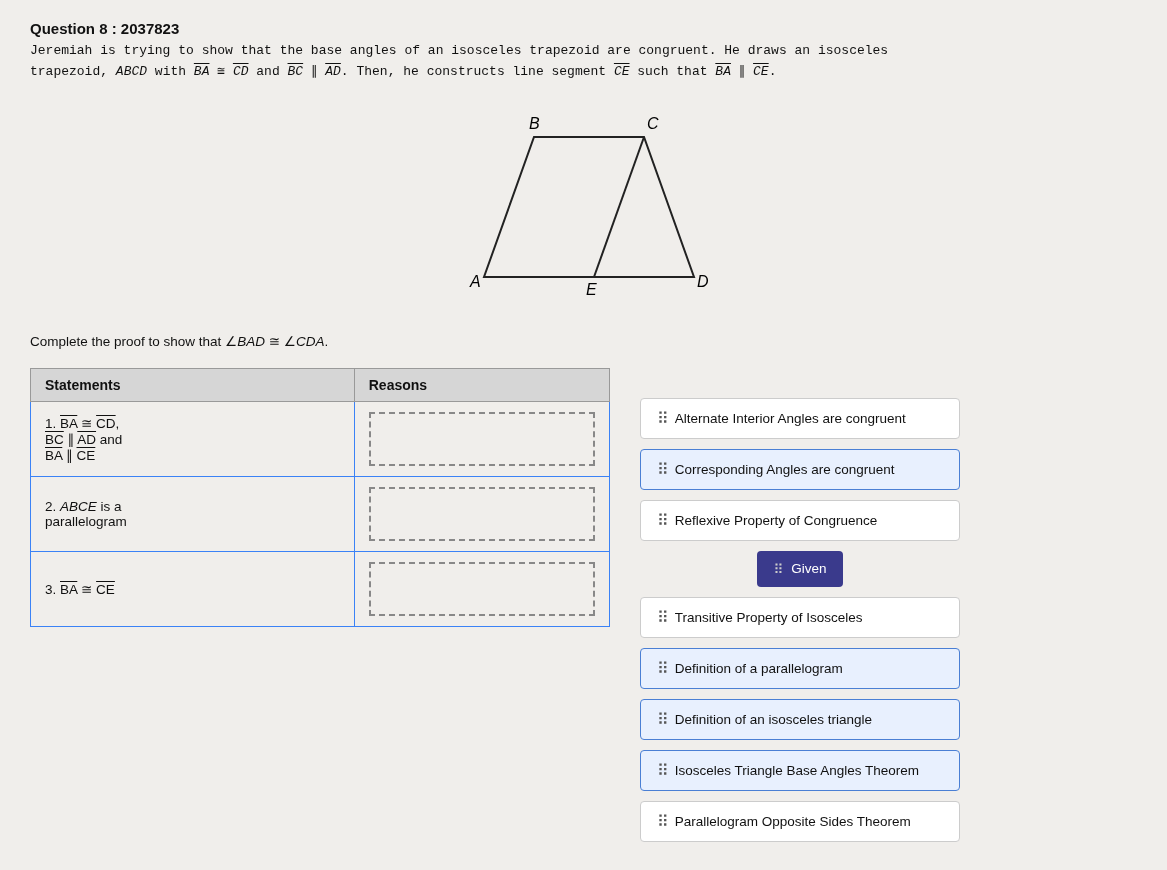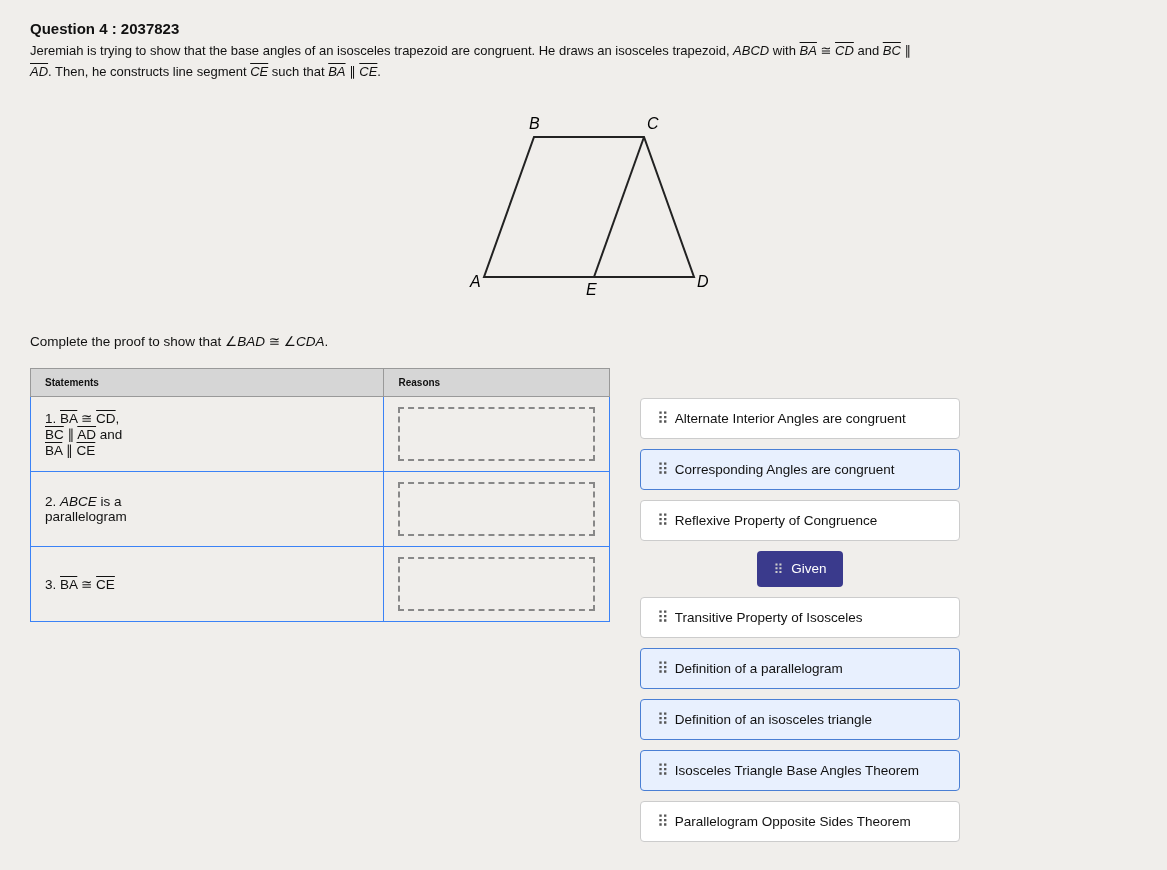--- a/index.html
+++ b/index.html
@@ -18,20 +18,21 @@
     .question-title {
       font-weight: bold;
       font-size: 15px;
       margin-bottom: 4px;
     }
     .question-body {
       font-size: 13px;
       line-height: 1.6;
       max-width: 900px;
       margin-bottom: 14px;
+      font-family: Liberation Mono, monospace;
     }
     .overline { text-decoration: overline; }
     .math-italic { font-style: italic; }
 
     
     .diagram-container {
       display: flex;
       justify-content: center;
       margin-bottom: 16px;
     }
@@ -53,21 +54,21 @@
     .proof-table {
       border-collapse: collapse;
       width: 580px;
       flex-shrink: 0;
     }
     .proof-table th {
       background: #d6d6d6;
       border: 1px solid #999;
       padding: 8px 14px;
       font-weight: bold;
-      font-size: 10px;
+      font-size: 14px;
       text-align: left;
     }
     .proof-table td {
       border: 1px solid #3b82f6;
       padding: 10px 14px;
       vertical-align: middle;
       font-size: 13.5px;
     }
     .reason-cell {
       min-height: 60px;
@@ -124,21 +125,21 @@
     }
     .given-chip .drag-icon {
       color: #ccc;
     }
   </style>
 </head>
 <body>
 
 <div class="question-header">
   <div class="question-title">
-    <span>Question 4</span>
+    <span>Question 8</span>
     <span> : </span>
     <span>2037823</span>
   </div>
   <div class="question-body">
     Jeremiah is trying to show that the base angles of an isosceles trapezoid are congruent. He draws an isosceles trapezoid, <span class="math-italic">ABCD</span> with <span class="overline math-italic">BA</span> ≅ <span class="overline math-italic">CD</span> and
     <span class="overline math-italic">BC</span> ∥ <span class="overline math-italic">AD</span>. Then, he constructs line segment <span class="overline math-italic">CE</span> such that <span class="overline math-italic">BA</span> ∥ <span class="overline math-italic">CE</span>.
   </div>
 </div>
 
 <div class="diagram-container">

